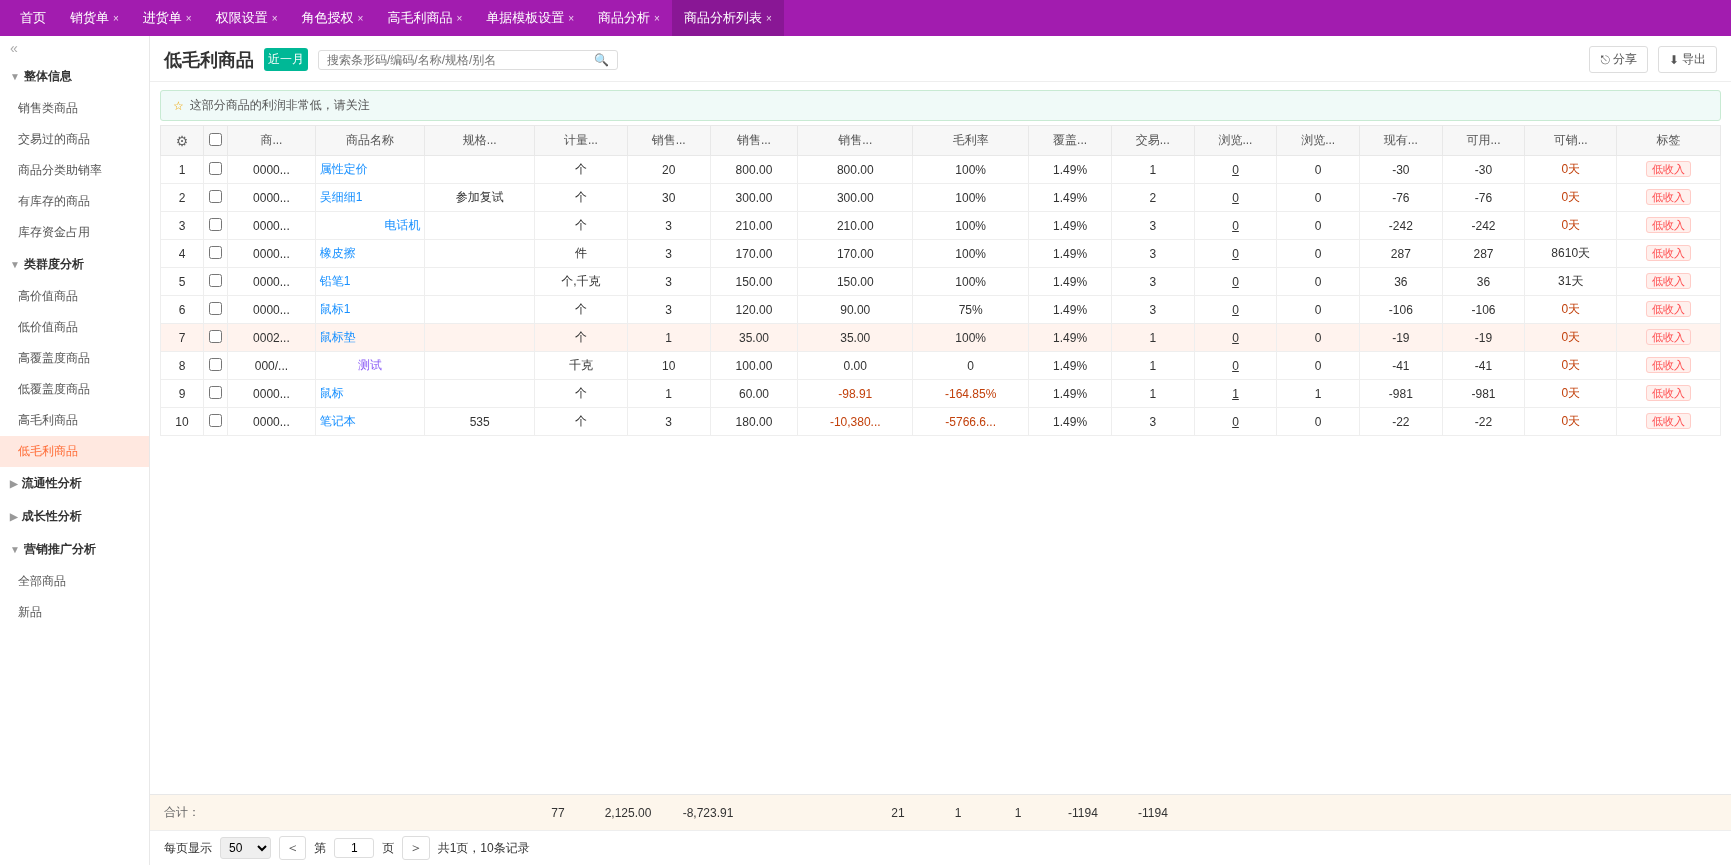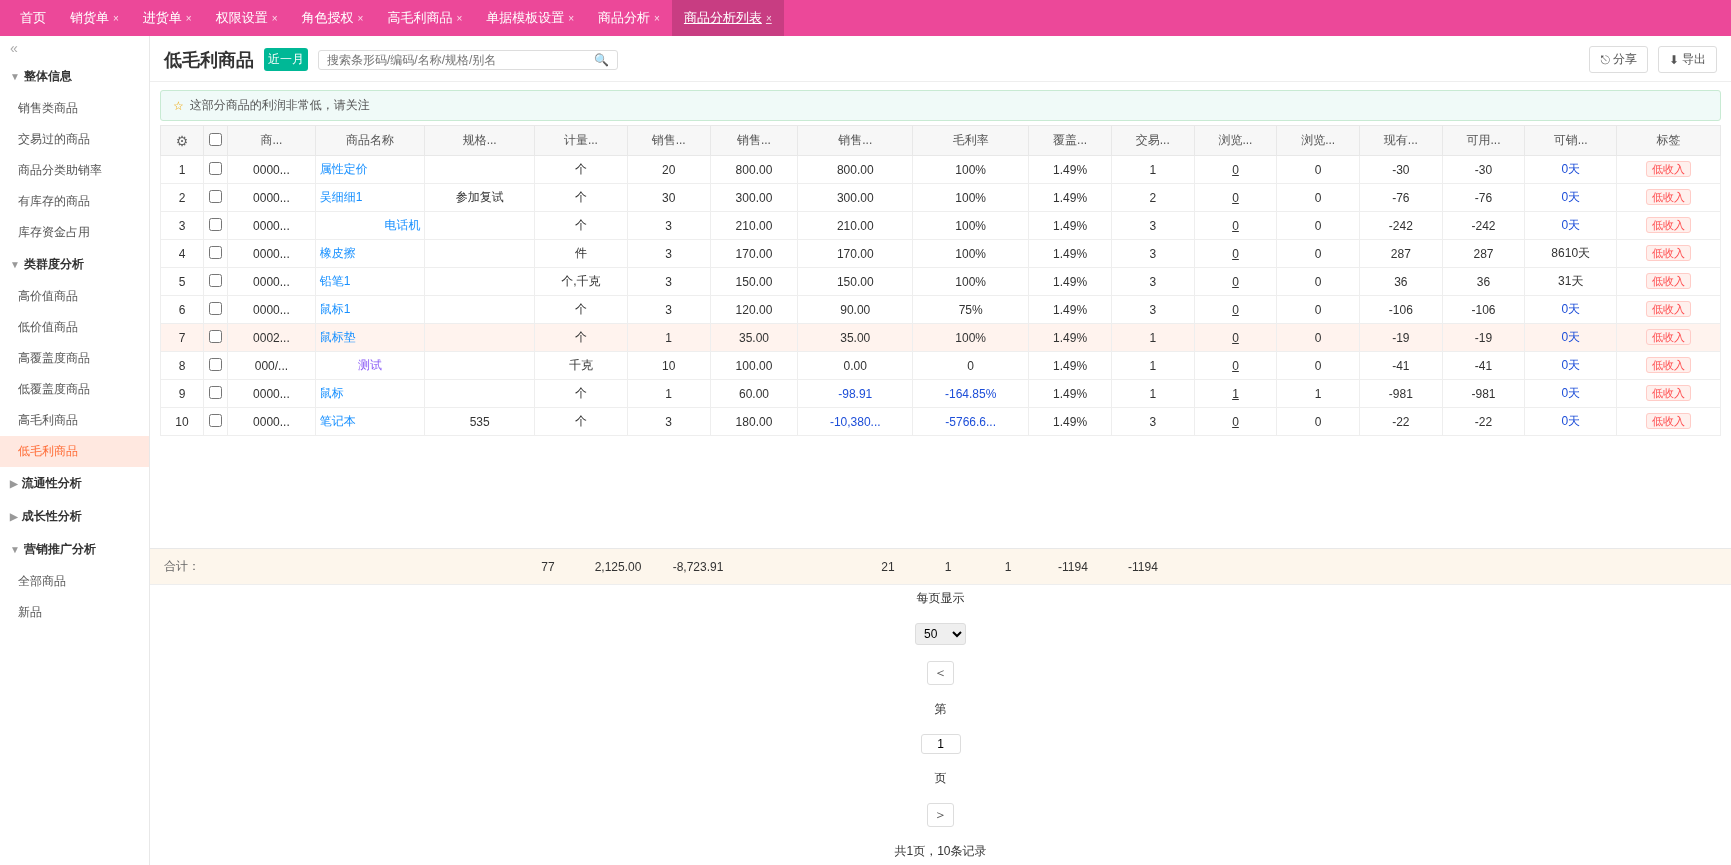--- a/index.html
+++ b/index.html
@@ -1,36 +1,36 @@
 <!DOCTYPE html>
 <html><head>
   <meta charset="utf-8">
   <style>
     * { box-sizing: border-box; margin: 0; padding: 0; }
     body { font-family: 'Microsoft YaHei', Arial, sans-serif; font-size: 12px; background: #f5f5f5; color: #333; }
 
     
     .top-nav {
-      background: #ec4899;
+      background: #a21caf;
       display: flex;
       align-items: center;
       height: 36px;
       padding: 0 8px;
     }
     .top-nav .nav-item {
       color: #fff;
       padding: 0 12px;
       height: 36px;
       display: flex;
       align-items: center;
       cursor: pointer;
       font-size: 13px;
       white-space: nowrap;
     }
-    .top-nav .nav-item.active { background: rgba(0,0,0,0.15); text-decoration: underline; }
+    .top-nav .nav-item.active { background: rgba(0,0,0,0.15); }
     .top-nav .nav-item .close-x {
       margin-left: 4px;
       font-size: 10px;
       opacity: 0.8;
     }
 
     
     .main-layout {
       display: flex;
       height: calc(100vh - 36px);
@@ -169,21 +169,21 @@
     }
     tbody tr td {
       border: 1px solid #eee;
       padding: 5px 4px;
       text-align: center;
       white-space: nowrap;
       color: #333;
     }
     tbody tr.highlighted { background: #fff3ee; }
     tbody tr.highlighted td { background: #fff3ee; }
-    .text-red { color: #1d4ed8; }
+    .text-red { color: #c2410c; }
     .underline { text-decoration: underline; cursor: pointer; }
     .tag-low-income {
       background: #fff0ed;
       color: #ff4d4f;
       border: 1px solid #ffccc7;
       border-radius: 3px;
       padding: 1px 5px;
       font-size: 11px;
     }
     .checkbox-cell { width: 24px; }
@@ -196,42 +196,41 @@
     .table-footer {
       background: #fdf6ec;
       border-top: 1px solid #e8e8e8;
       display: flex;
       align-items: center;
       padding: 6px 14px;
       font-size: 12px;
       gap: 0;
       min-height: 36px;
     }
-    .footer-label { color: #666; margin-right: 0; }
+    .footer-label { color: #666; margin-right: 10px; }
     .footer-cells {
       display: flex;
       flex: 1;
     }
     .footer-cell {
       text-align: center;
       padding: 0 4px;
       color: #333;
     }
 
     
     .pagination-bar {
       display: flex;
       align-items: center;
       justify-content: flex-start;
       padding: 5px 14px;
       border-top: 1px solid #eee;
       background: #fff;
       font-size: 12px;
-      gap: 16px;
-      flex-direction: column;
+      gap: 8px;
     }
     .pagination-bar select {
       border: 1px solid #ddd;
       border-radius: 3px;
       padding: 2px 4px;
       font-size: 12px;
     }
     .pagination-bar .pager-btn {
       border: 1px solid #ddd;
       background: #fff;

